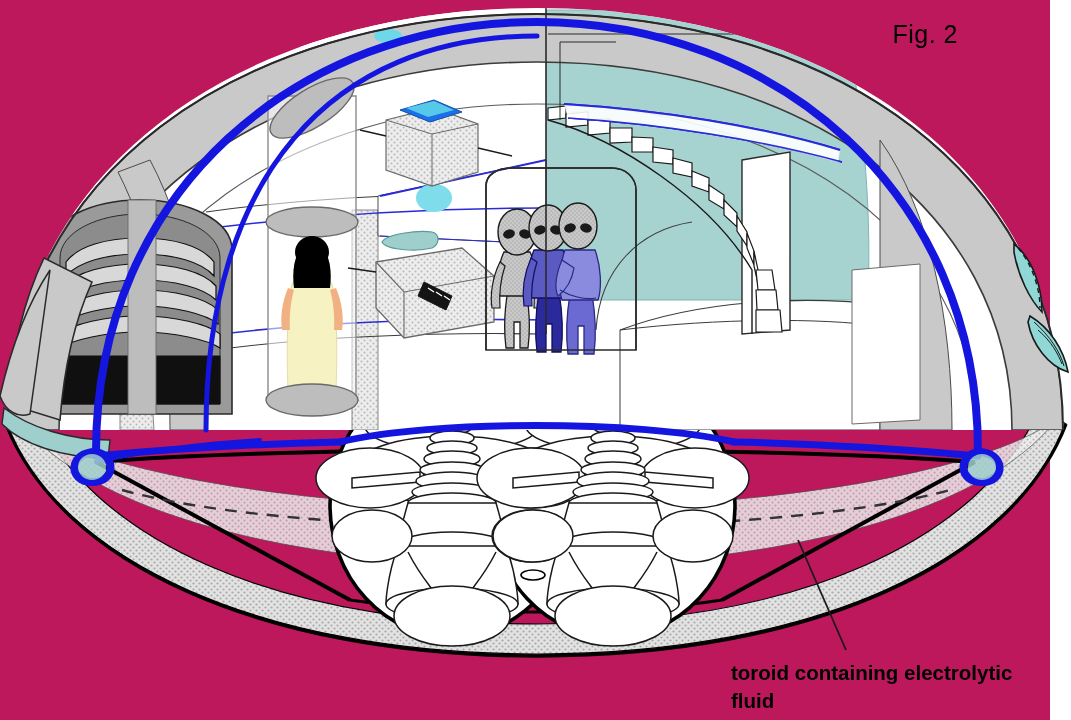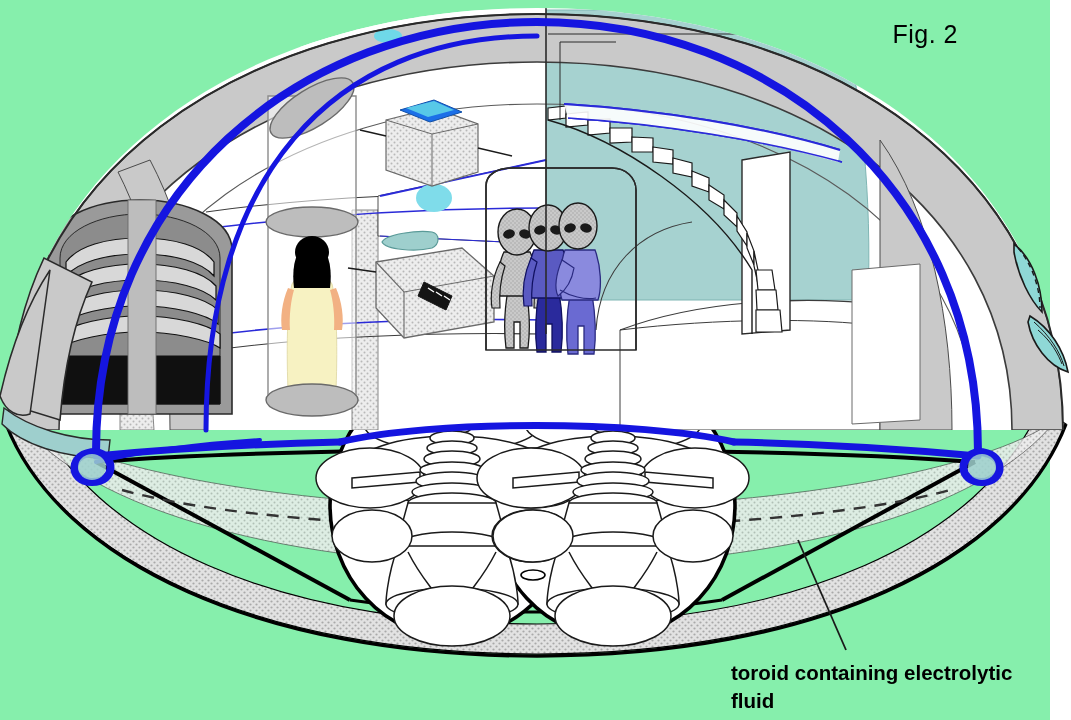--- a/index.html
+++ b/index.html
@@ -10,21 +10,21 @@
   body {
     width: 1071px;
     height: 720px;
     overflow: hidden;
     font-family: "Liberation Sans", sans-serif;
   }
   #figure-root {
     position: relative;
     width: 1050px;
     height: 720px;
-    background: #86efac;
+    background: #be185d;
   }
   #figure-svg {
     position: absolute;
     left: 0;
     top: 0;
     width: 1071px;
     height: 720px;
   }
   .fig-label {
     position: absolute;

